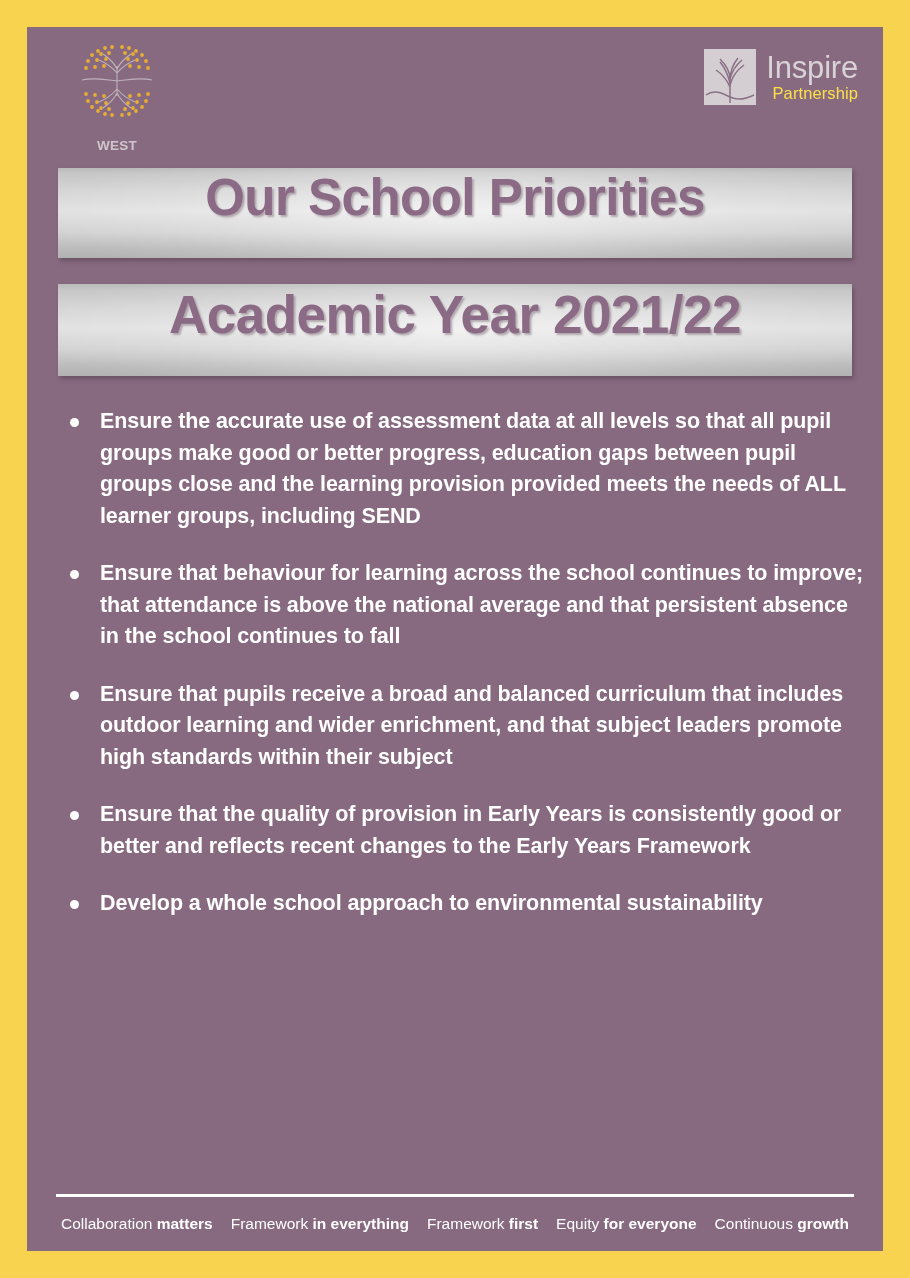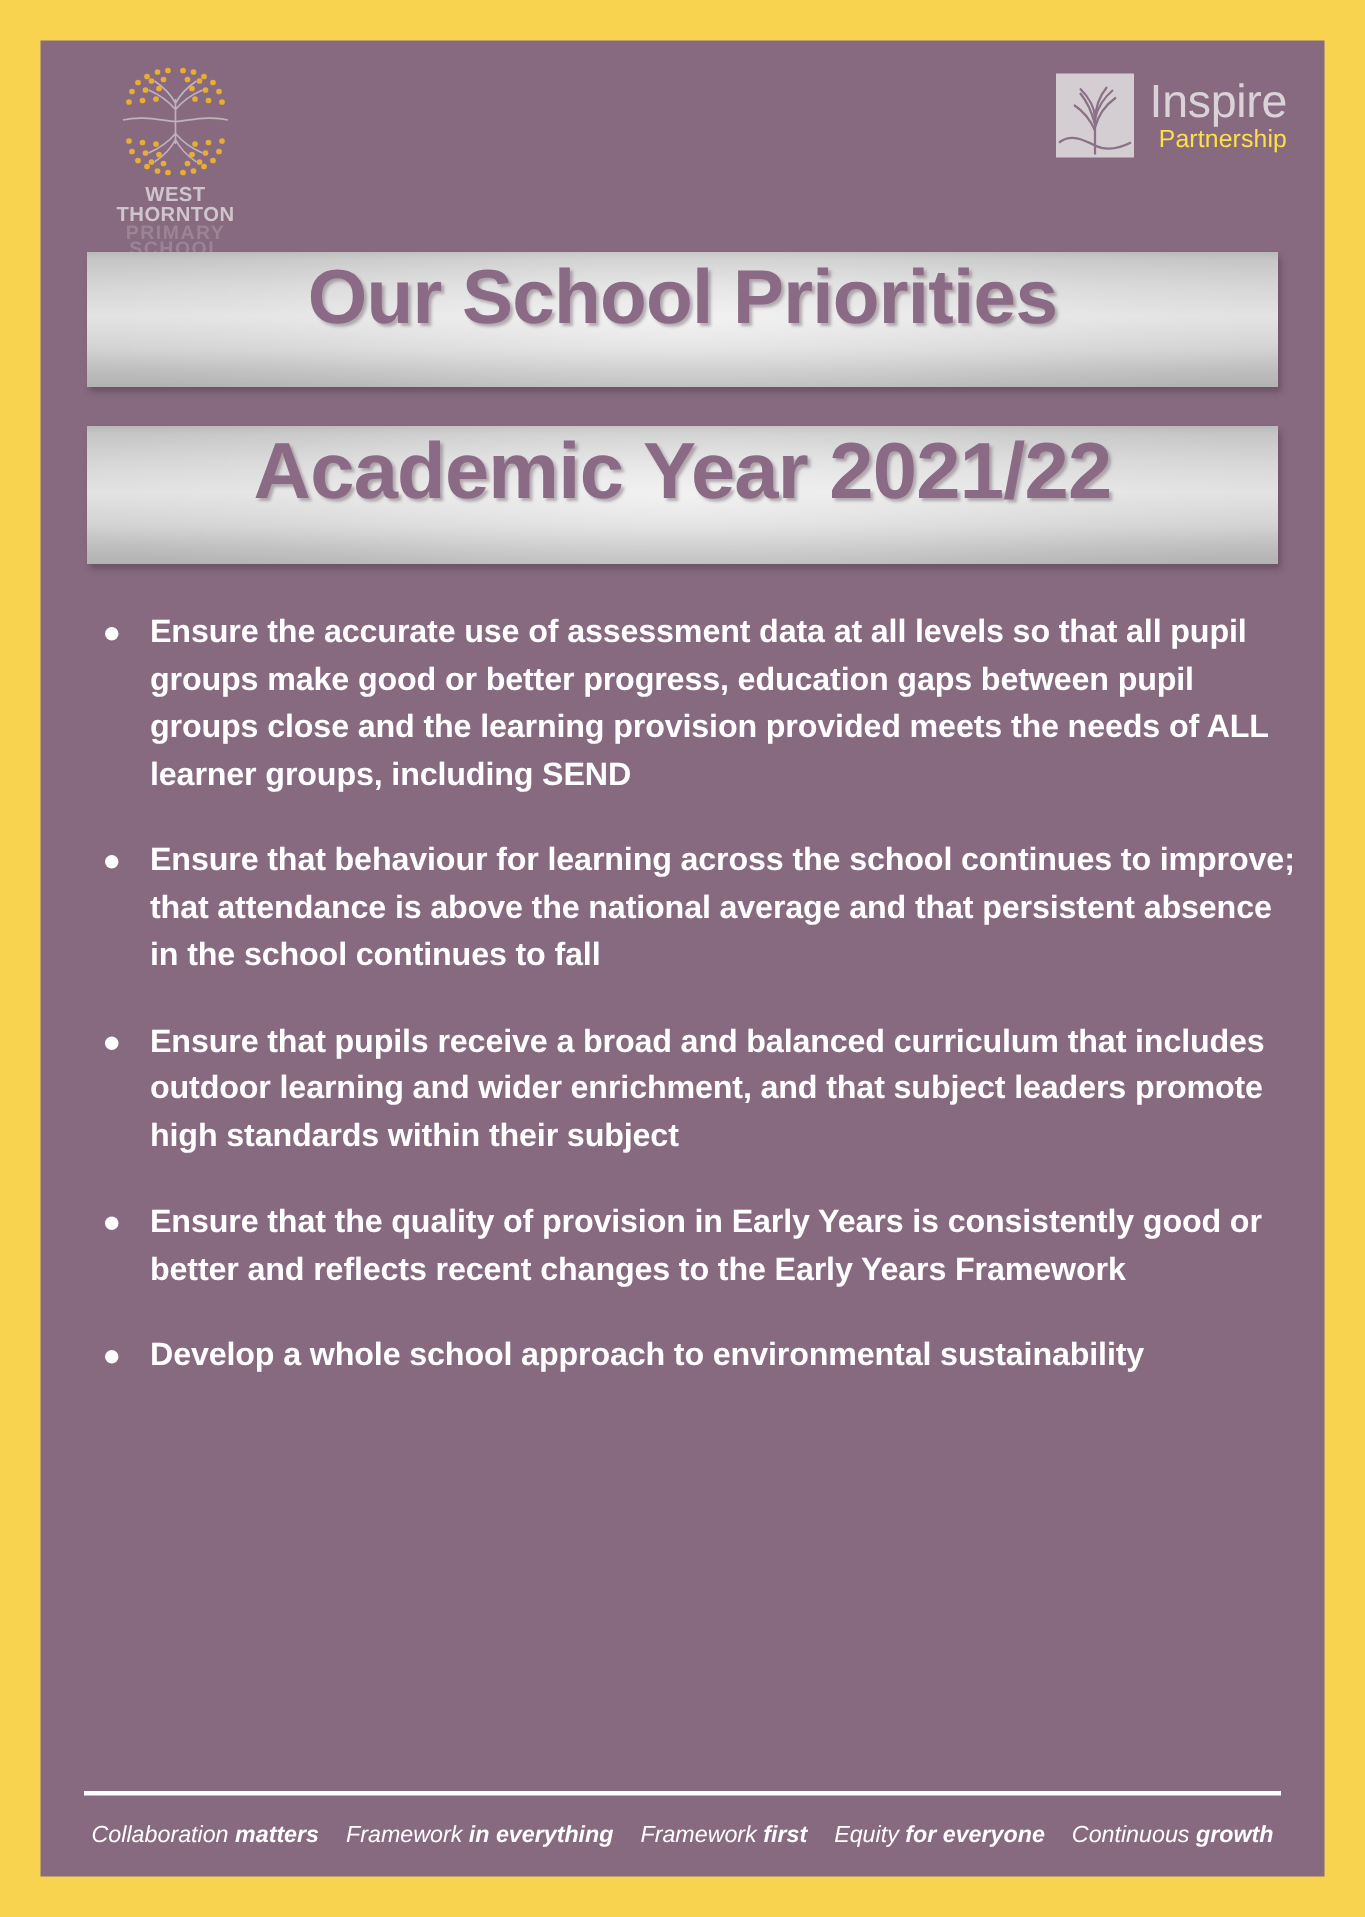--- a/index.html
+++ b/index.html
@@ -41,21 +41,21 @@
   .school-logo {
     position: absolute;
     left: 38px;
     top: 12px;
     width: 104px;
     text-align: center;
   }
   .tree-svg { display: block; margin: 0 auto; }
 
   .school-logo-name {
-    margin-top: 0;
+    margin-top: 16px;
     color: #cfc5cc;
     font-size: 13.5px;
     font-weight: bold;
     line-height: 13px;
     letter-spacing: 0.3px;
   }
   .school-logo-sub {
     color: #9b8494;
     font-size: 13px;
     font-weight: bold;
@@ -171,21 +171,20 @@
     background: #ffffff;
     margin: 0 29px 18px 29px;
   }
   .values {
     display: flex;
     justify-content: center;
     align-items: baseline;
     color: #ffffff;
     font-size: 15.5px;
     padding: 0 20px;
-    font-style: italic;
   }
   .value-pair { white-space: nowrap; margin: 0 9px; }
   .value-word { font-weight: normal; }
   .value-emph { font-weight: bold; }
 </style>
 </head>
 <body>
 
 <div class="poster">
   <div class="poster-inner">

